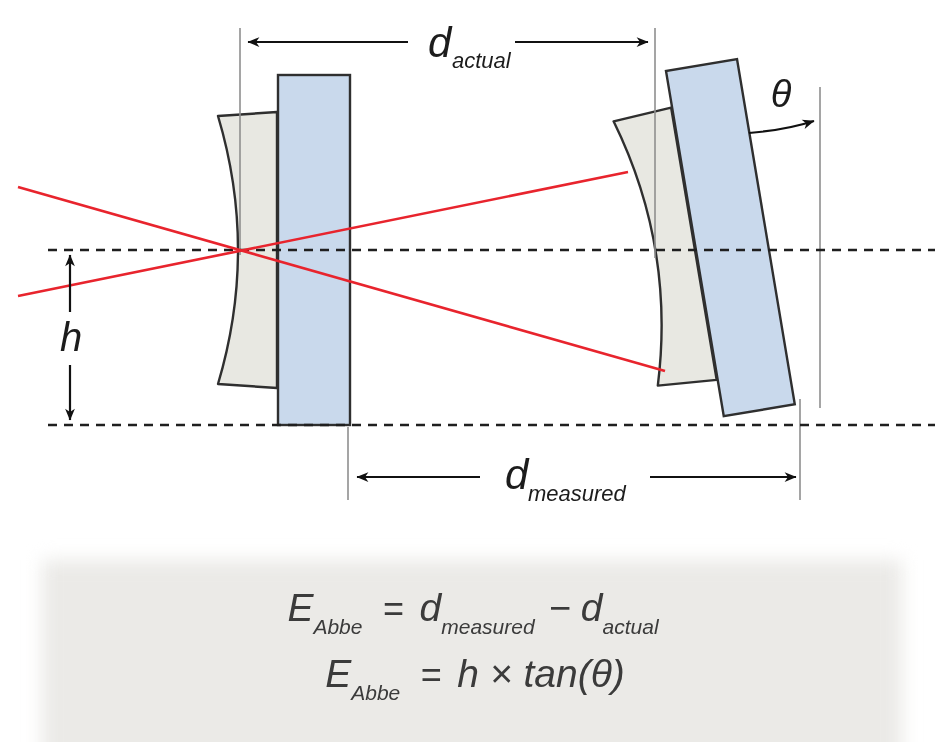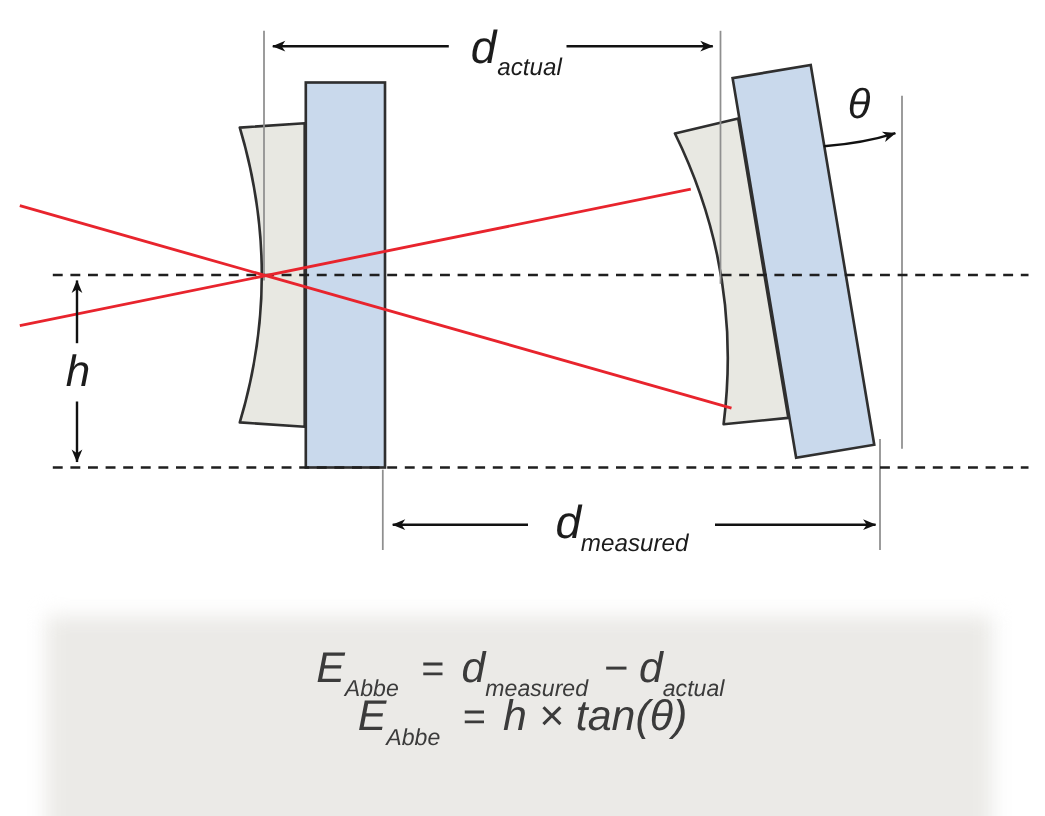--- a/index.html
+++ b/index.html
@@ -12,21 +12,21 @@
   .eq-panel{
     position:absolute;left:42px;top:560px;width:860px;height:215px;
     background:#ebeae7;filter:blur(9px);
   }
   svg{position:absolute;left:0;top:0;z-index:2;}
   .equations{
     position:absolute;left:0;width:950px;z-index:3;text-align:center;
     color:#3b3b3b;font-style:italic;
   }
   #eq-line-1{top:586px;}
-  #eq-line-2{top:630px;}
+  #eq-line-2{top:652px;}
   .eq-line{position:absolute;left:0;width:950px;line-height:44px;white-space:nowrap;}
   .eq-main{font-size:39px;}
   .eq-sub{font-size:21px;position:relative;top:13px;margin-right:4px;font-style:italic;}
   .eq-eq{font-size:36px;margin:0 16px;}
   .eq-op{font-size:38px;margin:0 10px;}
   .svg-label{font-family:"Liberation Sans",sans-serif;font-style:italic;fill:#1c1c1c;}
 </style>
 </head>
 <body>
 

